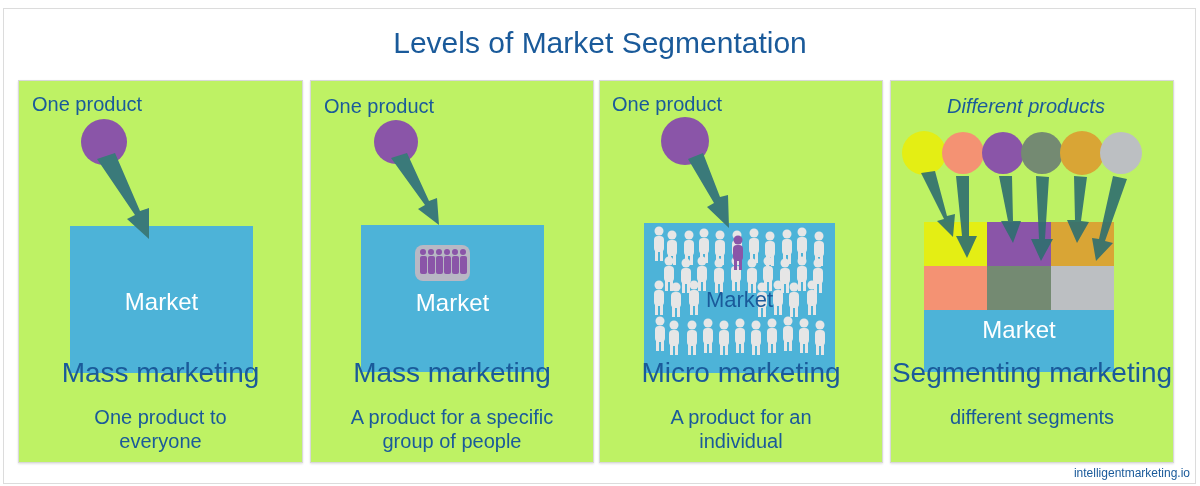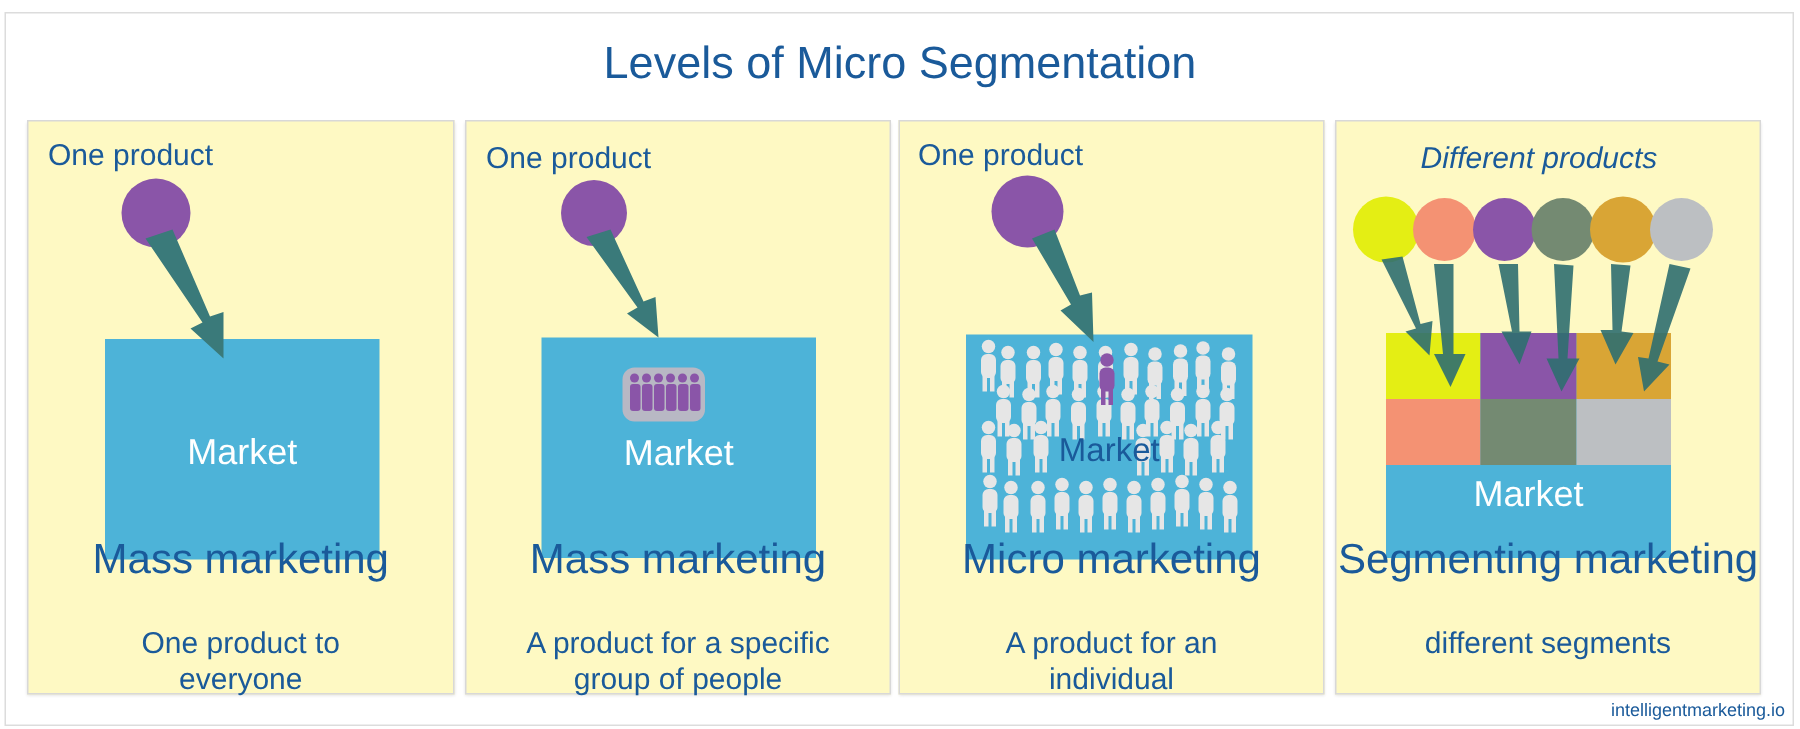--- a/index.html
+++ b/index.html
@@ -1,32 +1,32 @@
 <!DOCTYPE html>
 <html><head>
 <meta charset="utf-8">
 <style>
   html, body { margin:0; padding:0; background:#ffffff; }
   body { width:1200px; height:486px; position:relative; overflow:hidden; font-family:"Liberation Sans", sans-serif; }
   .frame { position:absolute; left:3px; top:8px; width:1191px; height:474px; border:1px solid #dcdcdc; background:#fff; }
   .title { position:absolute; left:0; top:26px; width:1200px; text-align:center; color:#1a5a9a; font-size:30px; }
-  .panel { position:absolute; top:80px; height:381px; border:1px solid #d8d8d8; background:#fef9c3; box-shadow:0 1px 2px rgba(0,0,0,0.12); }
+  .panel { position:absolute; top:80px; height:381px; border:1px solid #d8d8d8; background:#bef264; box-shadow:0 1px 2px rgba(0,0,0,0.12); }
   .ptext { position:absolute; color:#1a5a9a; font-size:20px; white-space:nowrap; }
   .plabel { position:absolute; width:100%; text-align:center; color:#1a5a9a; font-size:28px; top:276px; white-space:nowrap; }
-  .pdesc { position:absolute; width:100%; text-align:center; color:#1a5a9a; font-size:20px; top:336px; line-height:24px; }
+  .pdesc { position:absolute; width:100%; text-align:center; color:#1a5a9a; font-size:20px; top:324px; line-height:24px; }
   .market { position:absolute; background:#4db3d8;margin-top:16px; }
   .mlabel { position:absolute; width:100%; text-align:center; color:#fff; font-size:24px; }
   .footer { position:absolute; right:10px; top:466px; color:#1a5a9a; font-size:12px;padding-left:16px; }
   svg { position:absolute; left:0; top:0; overflow:visible; }
 </style>
 </head>
 <body>
 
 <div class="frame"></div>
-<div class="title">Levels of Micro Segmentation</div>
+<div class="title">Levels of Market Segmentation</div>
 
 <div class="panel" style="left:18px;width:283px;">
   <div class="ptext" style="left:13px;top:12px;">One product</div>
   <div class="market" style="left:51px;top:129px;width:183px;height:147px;">
     <div class="mlabel" style="top:62px;">Market</div>
   </div>
   <svg width="283" height="381">
     <circle cx="85" cy="61" r="23" fill="#8a55a8"></circle>
     <polygon points="78,78 96,72 121,130 130,127 130,158 108,138 116,134" fill="#3a7a7a"></polygon>
   </svg>

